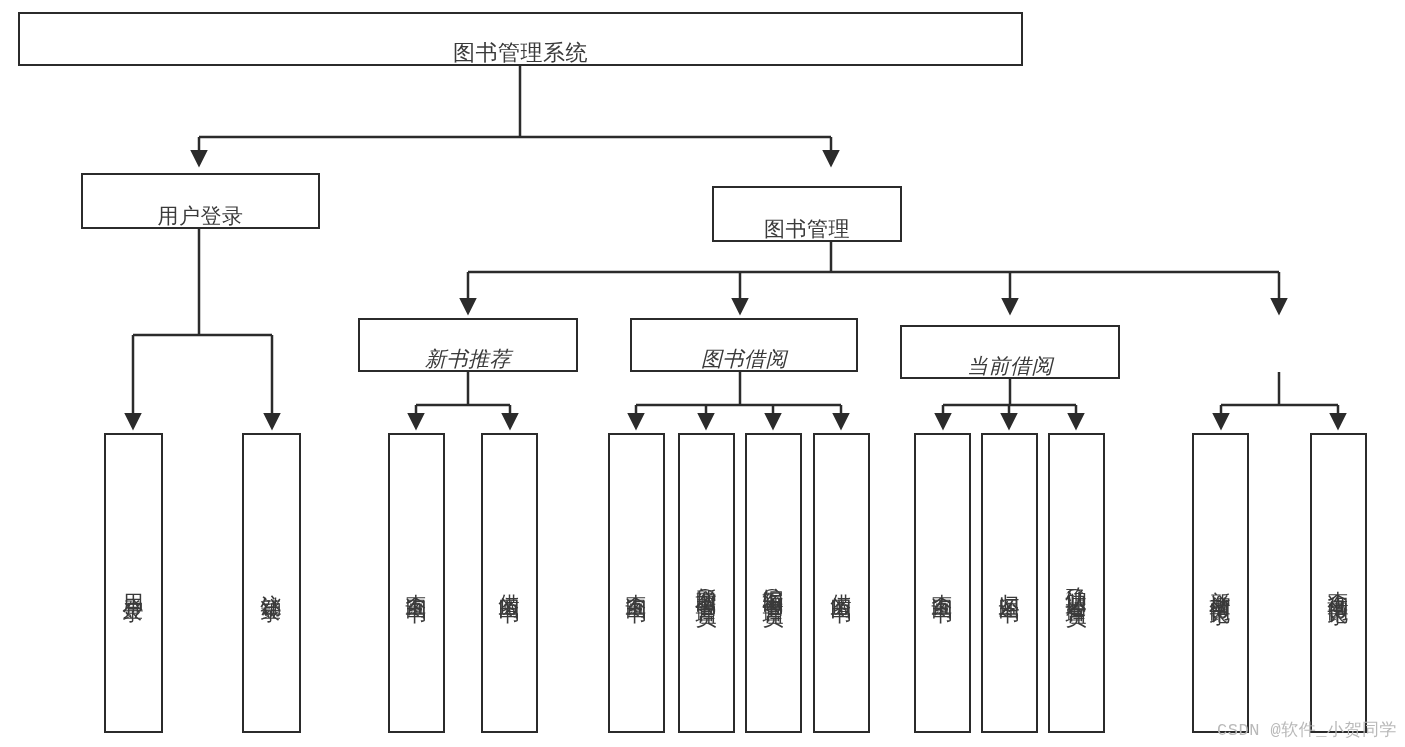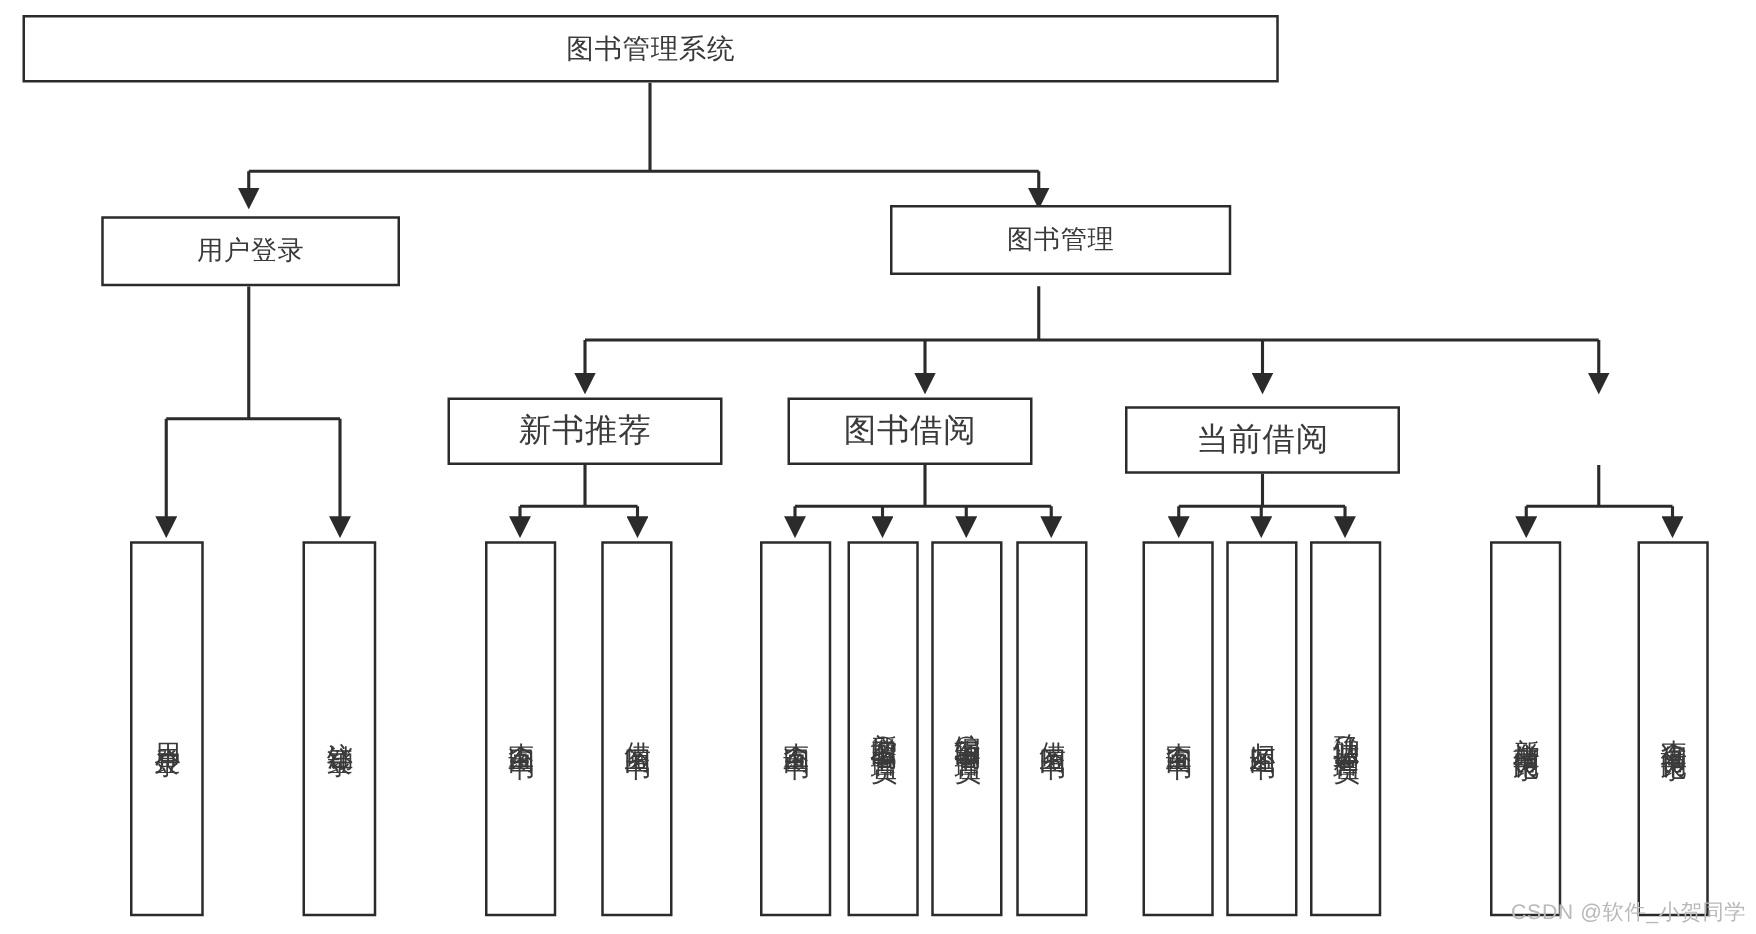--- a/index.html
+++ b/index.html
@@ -24,41 +24,41 @@
     width: 1405px;
     height: 747px;
   }
   .node {
     position: absolute;
     box-sizing: border-box;
     border: 2px solid #2b2b2b;
     background: #ffffff;
     color: #3a3a3a;
     display: flex;
-    align-items: center;
+    align-items: flex-end;
     justify-content: center;
     z-index: 2;
   }
   .node-label {
     display: block;
     text-align: center;
     line-height: 1.05;
     letter-spacing: 0.5px;
     color: #3a3a3a;
     white-space: nowrap;
   }
   
   .node.root { left: 18px; top: 12px; width: 1005px; height: 54px; }
   .node.root .node-label { font-size: 22px; }
   
   .node.t2 { height: 56px; }
   .node.t2 .node-label { font-size: 21px; }
   
   .node.t3 { height: 54px; }
-  .node.t3 .node-label { font-size: 26px; }
+  .node.t3 .node-label { font-size: 21px; font-style: italic; }
   
   .node.leaf {
     align-items: center;
     justify-content: center;
     padding: 4px 0;
   }
   .node.leaf .node-label {
     writing-mode: vertical-rl;
     text-orientation: upright;
     font-size: 21px;
@@ -69,20 +69,21 @@
   }
   .watermark {
     position: absolute;
     right: 8px;
     bottom: 6px;
     font-size: 17px;
     color: #b9b9b9;
     letter-spacing: 0.5px;
     z-index: 3;
     white-space: nowrap;
+    font-family: Liberation Mono, monospace;
   }
 </style>
 </head>
 <body>
 
 <div id="canvas">
 
   <svg id="edges" viewBox="0 0 1405 747" xmlns="http://www.w3.org/2000/svg">
     <defs>
       <marker id="arrow" viewBox="0 0 10 10" refX="8" refY="5" markerWidth="7" markerHeight="7" orient="auto-start-reverse">
@@ -133,28 +134,28 @@
     </g>
   </svg>
 
   <div class="node root">
     <span class="node-label">图书管理系统</span>
   </div>
 
   <div class="node t2" style="left:81px; top:173px; width:239px;">
     <span class="node-label">用户登录</span>
   </div>
-  <div class="node t2" style="left:712px; top:164px; width:273px;">
+  <div class="node t2" style="left:712px; top:186px; width:190px;">
     <span class="node-label">图书管理</span>
   </div>
 
   <div class="node t3" style="left:358px; top:318px; width:220px;">
     <span class="node-label">新书推荐</span>
   </div>
-  <div class="node t3" style="left:630px; top:318px; width:196px;">
+  <div class="node t3" style="left:630px; top:318px; width:228px;">
     <span class="node-label">图书借阅</span>
   </div>
   <div class="node t3" style="left:900px; top:325px; width:220px;">
     <span class="node-label">当前借阅</span>
   </div>
 
   <div class="node leaf" style="left:104px; top:433px; width:59px; height:300px;">
     <span class="node-label">用户登录</span>
   </div>
   <div class="node leaf" style="left:242px; top:433px; width:59px; height:300px;">

